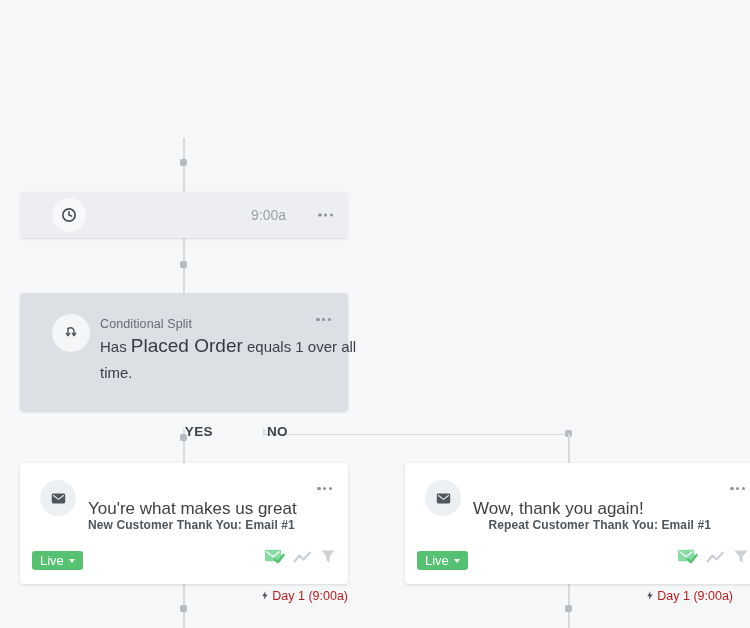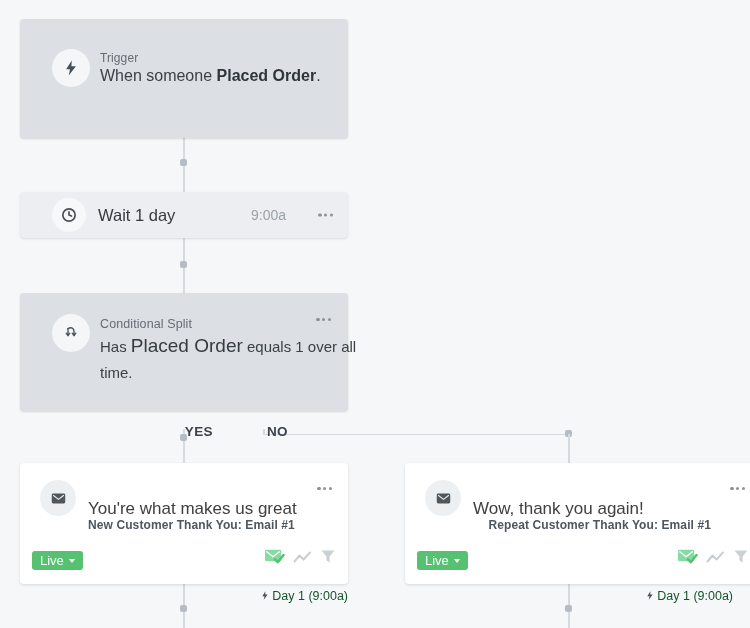--- a/index.html
+++ b/index.html
@@ -55,21 +55,21 @@
     display:flex; align-items:center; gap:5px; padding:0 8px; cursor:pointer;
   }
   .caret-down {
     width:0; height:0; border-left:3.5px solid transparent;
     border-right:3.5px solid transparent; border-top:4.5px solid #ffffff;
   }
   .status-icons { position:absolute; right:12px; bottom:14px; display:flex; gap:8px; align-items:center; }
   
   .schedule {
     position:absolute; width:328px; text-align:right; font-size:12.5px;
-    color:#14532d; display:block;
+    color:#b91c1c; display:block;
   }
   .schedule svg { vertical-align:-1px; margin-right:2px; }
 </style>
 </head>
 <body>
 
 <div class="canvas">
 
   <div class="line vline" style="left:183px; top:138px; height:54px;"></div>
   <div class="dot" style="left:180px; top:159px;"></div>
@@ -84,38 +84,28 @@
   <div class="line hline" style="left:263px; top:433.5px; width:306px;"></div>
   <div class="dot" style="left:565px; top:430px;"></div>
   <div class="line vline" style="left:568px; top:434px; height:29px;"></div>
 
   <div class="line vline" style="left:183px; top:584px; height:44px;"></div>
   <div class="dot" style="left:180px; top:605px;"></div>
 
   <div class="line vline" style="left:568px; top:584px; height:44px;"></div>
   <div class="dot" style="left:565px; top:605px;"></div>
 
-  <div class="card gray" style="left:20px; top:19px; width:328px; height:119px;">
-    <div class="icon-circle" style="left:32px; top:30px; width:38px; height:38px;">
-      <svg width="18" height="18" viewBox="0 0 24 24">
-          <path d="M13 2 L5.5 13.5 H10.7 L9 22 L18.5 9.5 H12.6 Z" fill="#474e55"></path>
-        </svg>
-    </div>
-    <div class="node-label" style="left:80px; top:32px;">Trigger</div>
-    <div class="trigger-text"><span>When someone </span><b>Placed Order</b><span>.</span></div>
-  </div>
 
   <div class="card lightgray" style="left:20px; top:192px; width:328px; height:46px;">
     <div class="icon-circle" style="left:32px; top:6px; width:34px; height:34px; background:#f7f8fa;">
       <svg width="18" height="18" viewBox="0 0 24 24" fill="none" stroke="#474e55" stroke-width="2.2">
         <circle cx="12" cy="12" r="8.2"></circle>
           <path d="M12 7.6 V12 L15.4 13.4" stroke-linecap="round" stroke-linejoin="round"></path>
       </svg>
     </div>
-    <div class="wait-title">Wait 1 day</div>
     <div class="wait-time">9:00a</div>
     <div class="menu-dots" style="right:12px; top:50%; transform:translateY(-50%);">
         <i></i>
         <i></i>
         <i></i>
       </div>
   </div>
 
   <div class="card gray" style="left:20px; top:293px; width:328px; height:118px;">
     <div class="icon-circle" style="left:32px; top:21px; width:38px; height:38px;">

